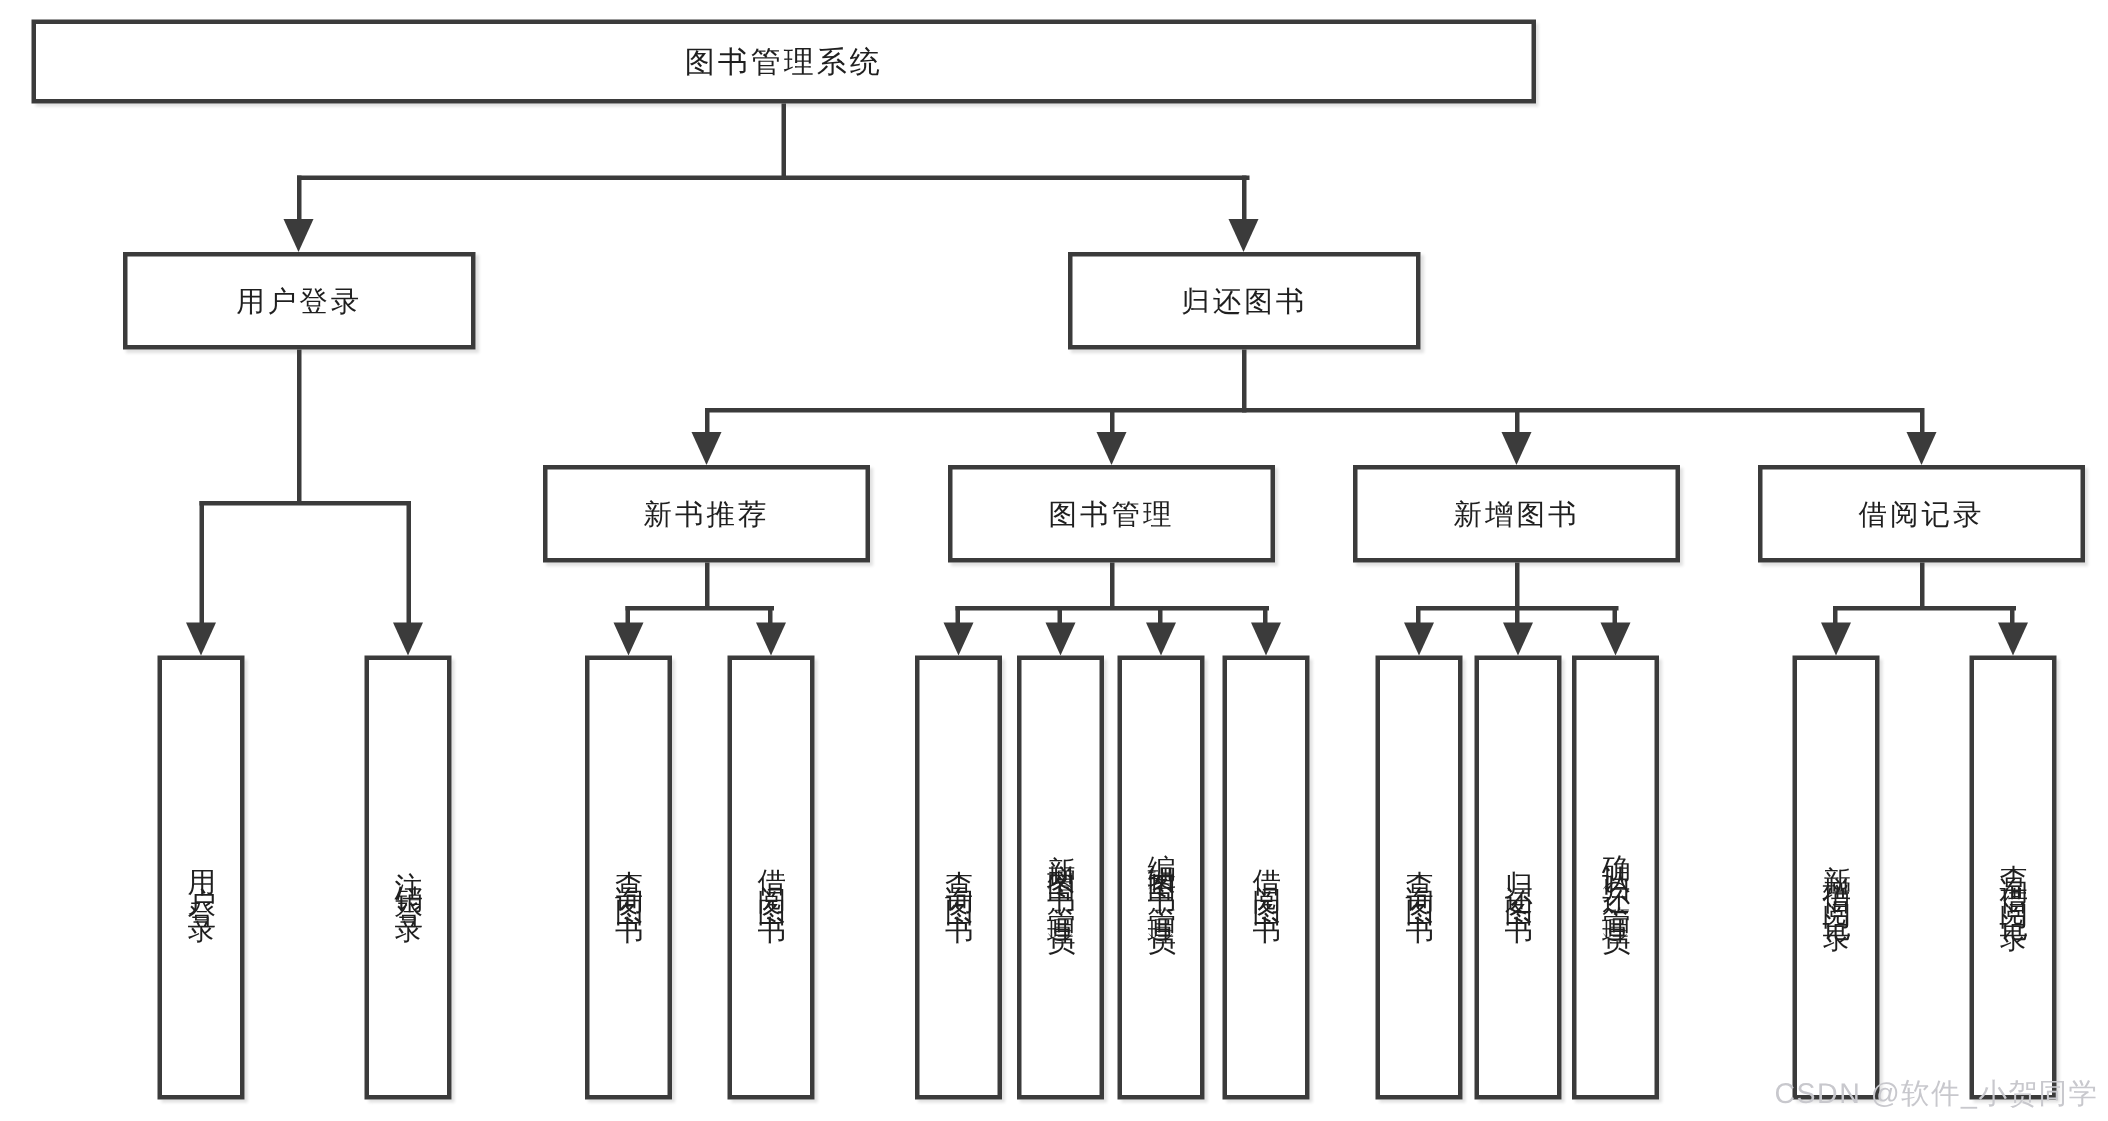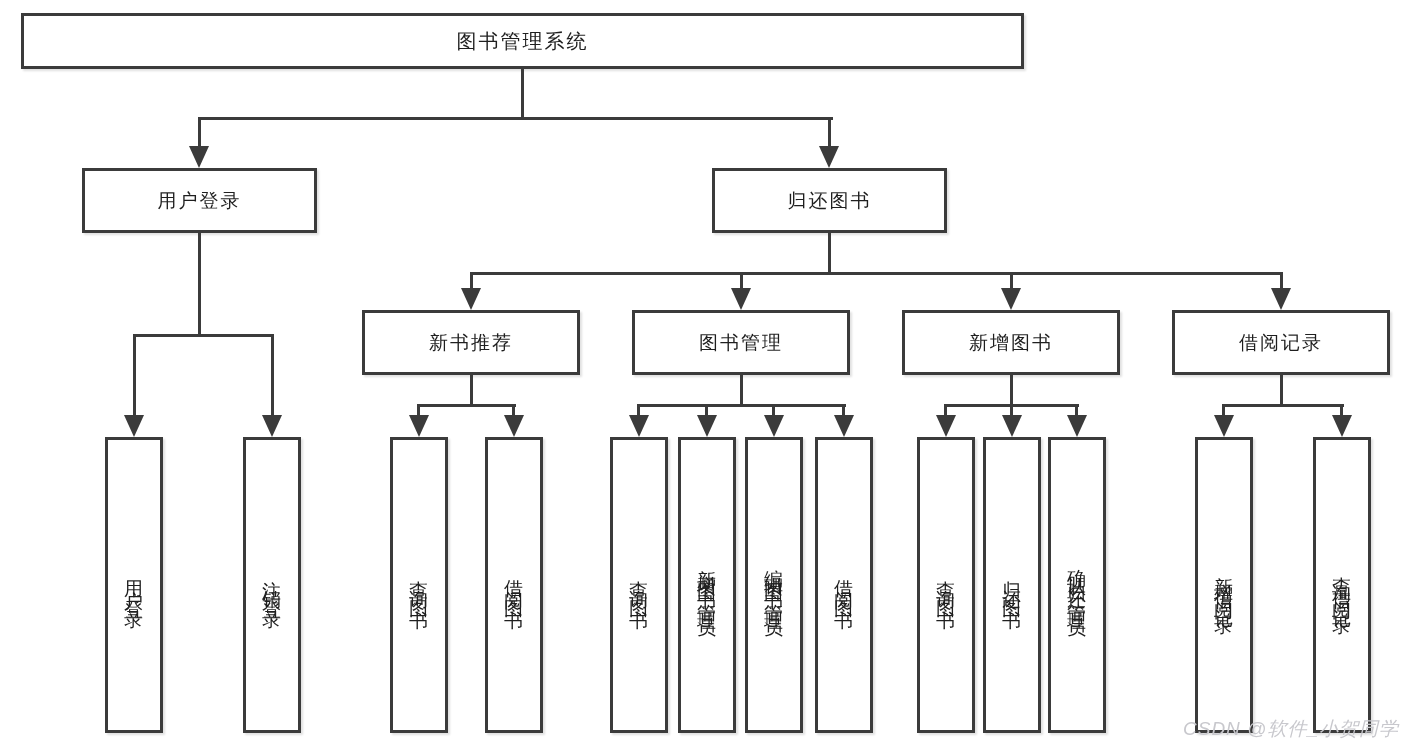--- a/index.html
+++ b/index.html
@@ -27,21 +27,21 @@
   .vline,.hline{position:absolute;background:var(--line);}
   .vline{width:3px;}
   .hline{height:3px;}
   .arrow{
     position:absolute;width:0;height:0;
     border-left:10px solid transparent;border-right:10px solid transparent;
     border-top:22px solid var(--line);
   }
   .watermark{
     position:absolute;left:1183px;top:716px;
-    color:var(--watermark);font-size:19px;letter-spacing:1px;white-space:nowrap;font-style:italic;
+    color:var(--watermark);font-size:19px;letter-spacing:1px;white-space:nowrap;
   }
 </style>
 </head>
 <body>
 
 <div class="box" style="left:21px;top:13px;width:1003px;height:56px;font-size:20px">
   <span class="hlbl">图书管理系统</span>
 </div>
 
 <div class="box" style="left:82px;top:168px;width:235px;height:65px">

